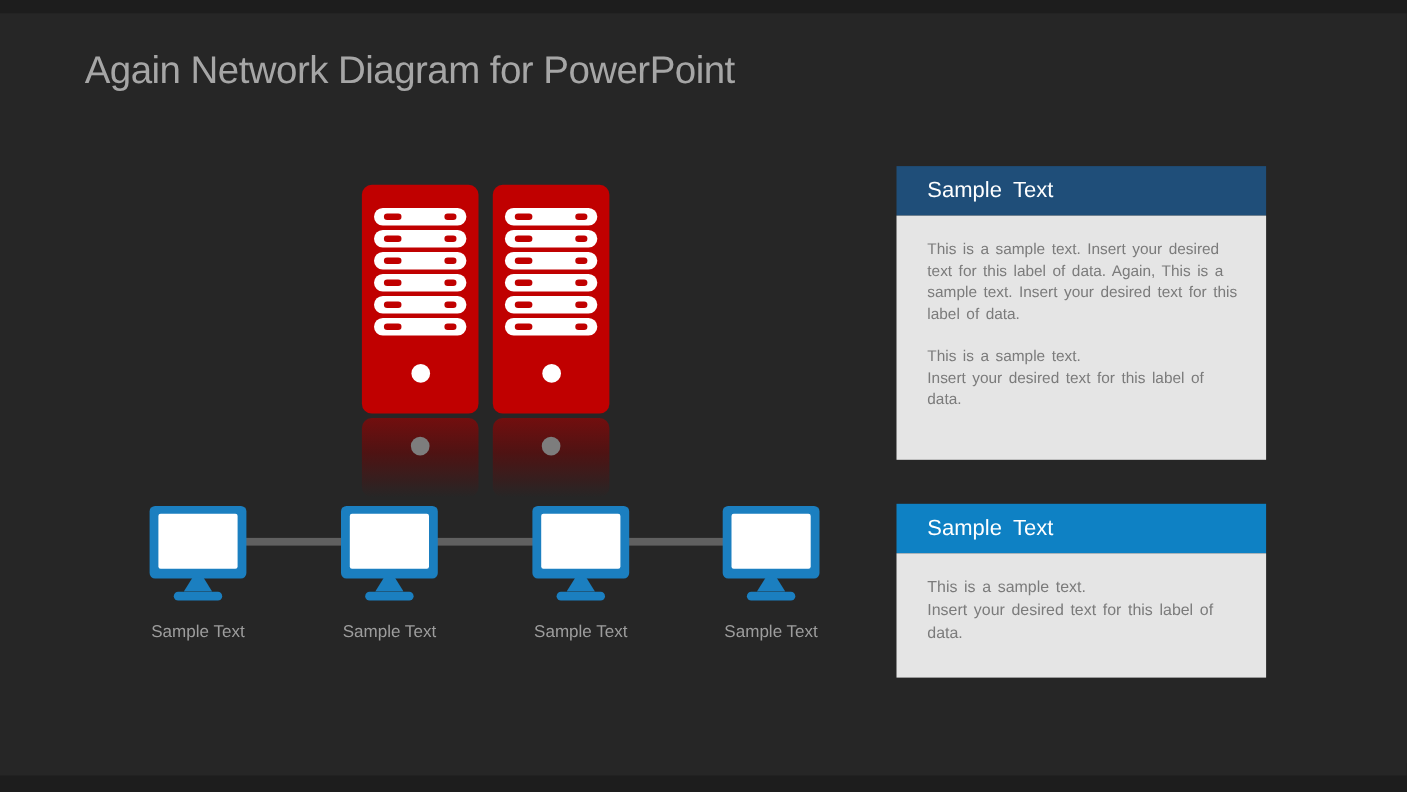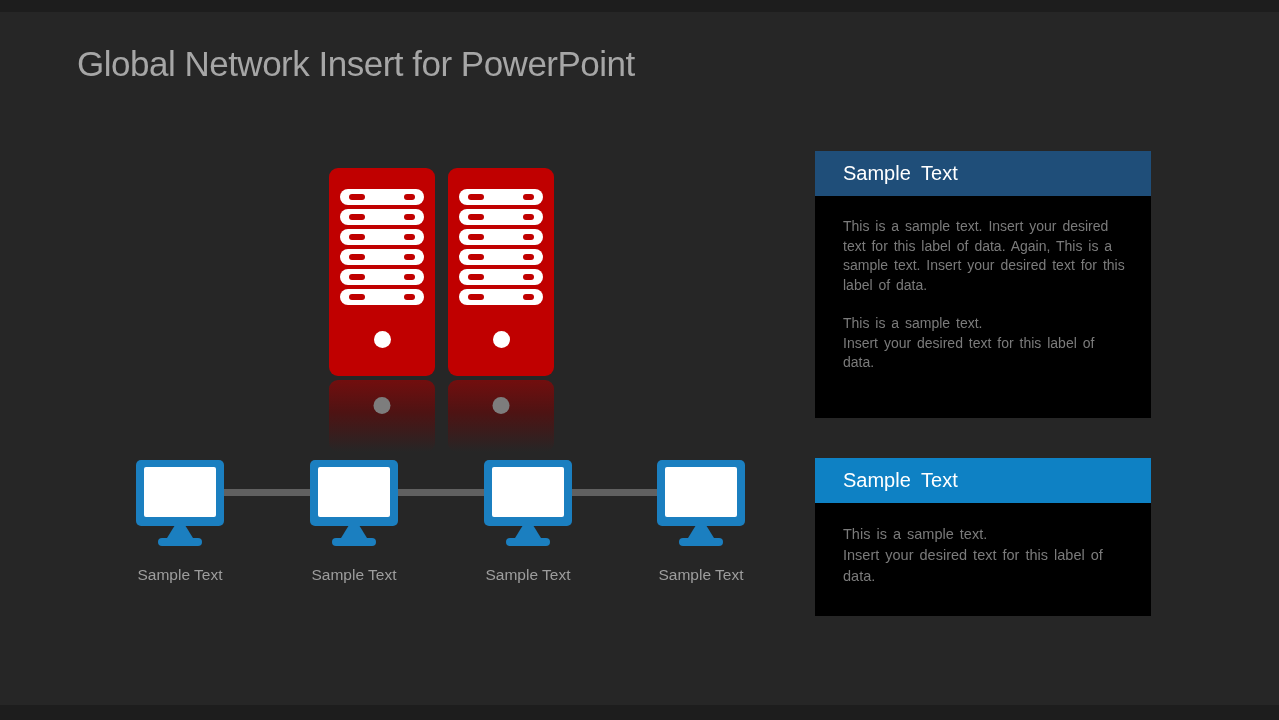--- a/index.html
+++ b/index.html
@@ -79,36 +79,36 @@
   .callout{position:absolute;left:815px;width:336px;}
   .callout.c1{top:151px;}
   .callout.c2{top:458px;}
   .callout-header{
     box-sizing:border-box;height:45px;display:flex;align-items:center;
     padding-left:28px;color:#ffffff;font-size:20px;word-spacing:5px;
   }
   .c1 .callout-header{background:#1f4e79;}
   .c2 .callout-header{background:#0e81c4;}
   .callout-body{
-    box-sizing:border-box;background:#000000;color:#7b7b7b;
+    box-sizing:border-box;background:#e5e5e5;color:#7b7b7b;
     padding:21px 26px 0 28px;
   }
   .c1 .callout-body{height:222px;font-size:14px;line-height:19.5px;}
   .c2 .callout-body{height:113px;font-size:14.5px;line-height:21px;}
   .callout-body p{margin:0 0 19px 0;white-space:pre-line;word-spacing:2px;}
   .c2 .callout-body p{margin:0;}
 </style>
 </head>
 <body>
 
 <div class="slide">
   <div class="band-top"></div>
   <div class="band-bottom"></div>
 
-  <h1 class="title">Global Network Insert for PowerPoint</h1>
+  <h1 class="title">Again Network Diagram for PowerPoint</h1>
 
   <div class="server s1">
     <div class="bar"></div>
     <div class="bar"></div>
     <div class="bar"></div>
     <div class="bar"></div>
     <div class="bar"></div>
     <div class="bar"></div>
     <div class="power"></div>
   </div>

